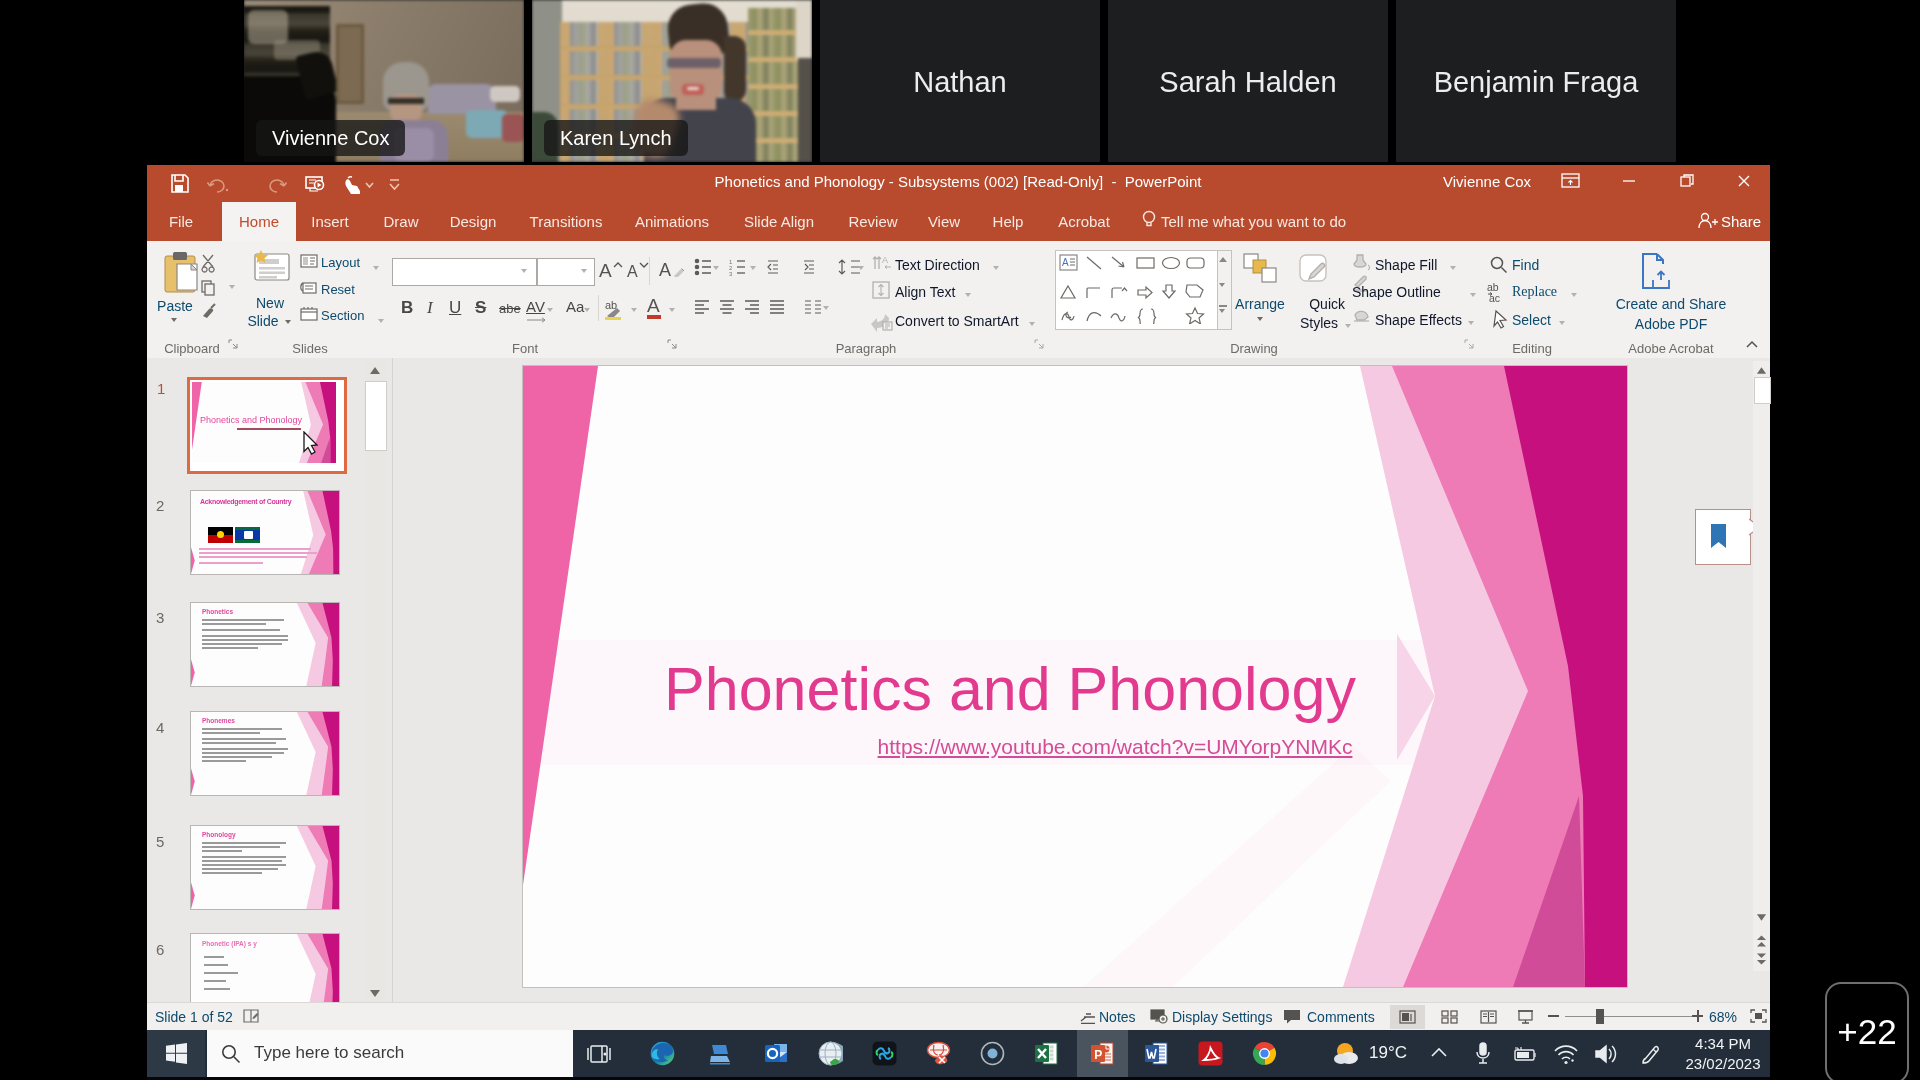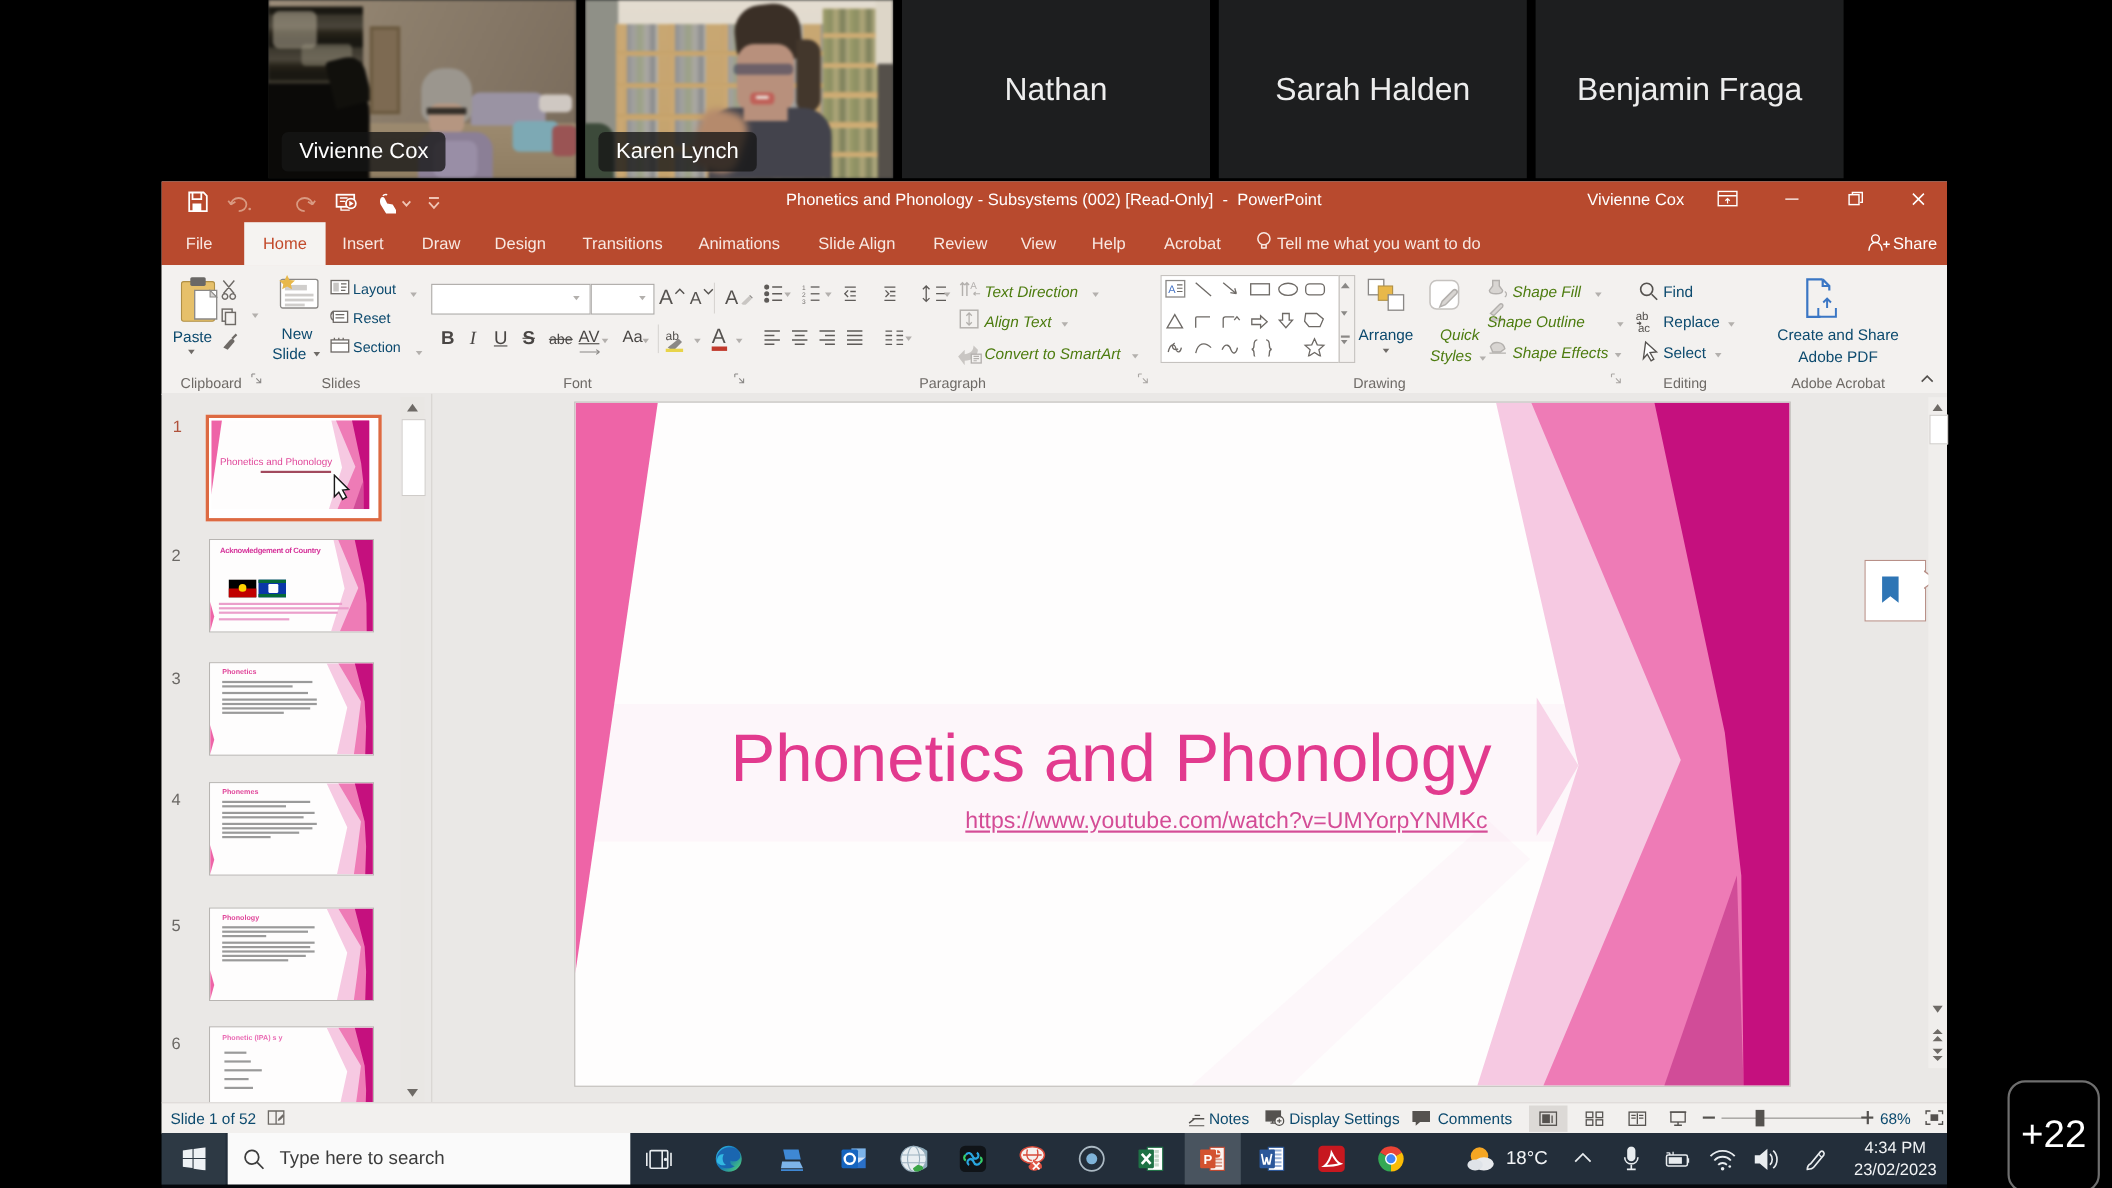--- a/index.html
+++ b/index.html
@@ -4,21 +4,21 @@
 html,body{margin:0;padding:0;background:#000;}
 body{width:1920px;height:1080px;position:relative;overflow:hidden;font-family:"Liberation Sans",sans-serif;}
 .a{position:absolute;}
 .nw{white-space:nowrap;}
 .tile{position:absolute;top:0;height:162px;width:280px;background:#1d1e1f;}
 .tname{position:absolute;width:100%;text-align:center;top:66px;color:#ededed;font-size:29px;}
 .tag{position:absolute;left:12px;bottom:6px;background:rgba(22,22,22,0.78);color:#fff;font-size:20px;line-height:36px;padding:0 16px;border-radius:6px;}
 .tabtx{position:absolute;top:0;height:38px;line-height:38px;color:#f8e8e2;font-size:15px;}
 .gl{position:absolute;top:176px;font-size:13px;color:#6e6a66;width:120px;text-align:center;}
 .rt{position:absolute;font-size:13px;color:#0c4a6e;white-space:nowrap;}
-.rtg{position:absolute;font-size:13px;color:#4d7c0f;white-space:nowrap;font-style:italic;}
+.rtg{position:absolute;font-size:13px;color:#0f172a;white-space:nowrap;}
 .dd{position:absolute;width:0;height:0;border-left:3.5px solid transparent;border-right:3.5px solid transparent;border-top:4px solid #6e6a66;}
 .ddg{position:absolute;width:0;height:0;border-left:3.5px solid transparent;border-right:3.5px solid transparent;border-top:4px solid #b3b0ad;}
 .sep{position:absolute;top:248px;height:100px;width:1px;background:#d8d5d2;}
 .num{position:absolute;font-size:15px;color:#6b6865;}
 </style></head>
 <body>
 
 <div class="tile" style="left:244px;overflow:hidden;">
   <div class="a" style="left:0;top:0;width:280px;height:162px;filter:blur(1.6px);">
     <div class="a" style="left:0;top:0;width:280px;height:162px;background:linear-gradient(115deg,#9c8d7a 0%,#8d7f6c 35%,#857766 60%,#786a5a 100%);"></div>
@@ -421,21 +421,21 @@
  <svg class="a" style="left:1342px;top:90px;" width="20" height="20" viewBox="0 0 20 20" fill="none" stroke="#55524f" stroke-width="1.5">
       <circle cx="8" cy="8" r="5.5"></circle>
       <path d="M12.5 12.5 l5 5"></path>
     </svg>
  <div class="rt" style="left:1365px;top:92px;font-size:14px;">Find</div>
  <svg class="a" style="left:1340px;top:116px;" width="24" height="24" viewBox="0 0 24 24">
       <text x="0" y="10" font-size="10.5" fill="#55524f" font-family="Liberation Sans">ab</text>
       <text x="2" y="21" font-size="10.5" fill="#55524f" font-family="Liberation Sans">ac</text>
       <path d="M1 13 h4 M5 13 l-2 -1.6 M5 13 l-2 1.6" stroke="#55524f" fill="none" stroke-width="1"></path>
     </svg>
- <div class="rt" style="left:1365px;top:119px;font-size:14px;">Replace</div>
+ <div class="rt" style="left:1365px;top:119px;font-size:14px;font-family:Liberation Serif, serif;">Replace</div>
     <div class="ddg" style="left:1424px;top:128px;"></div>
  <svg class="a" style="left:1344px;top:144px;" width="20" height="20" viewBox="0 0 20 20" fill="none" stroke="#55524f" stroke-width="1.2">
       <path d="M5 2 l10 9 -6 0.5 3.5 6 -2.5 1.5 -3.5 -6 -3.5 4z" fill="#fff"></path>
     </svg>
  <div class="rt" style="left:1365px;top:147px;font-size:14px;">Select</div>
     <div class="ddg" style="left:1412px;top:156px;"></div>
  <div class="gl" style="left:1325px;">Editing</div>
 
  <svg class="a" style="left:1490px;top:85px;" width="42" height="46" viewBox="0 0 42 46" fill="none" stroke="#3a76c4" stroke-width="2">
    <path d="M20 4 h-14 v34 h12 M20 4 l6 6 v4 M20 4 v6 h6"></path>
@@ -773,21 +773,21 @@
    <path d="M12.5 24 A11.5 11.5 0 0 1 2.54 6.75 L12.5 12.5 Z" fill="#34a853"></path>
    <circle cx="12.5" cy="12.5" r="5.4" fill="#fff"></circle>
    <circle cx="12.5" cy="12.5" r="4.1" fill="#4285f4"></circle>
  </svg>
 
  <svg class="a" style="left:1185px;top:9px;" width="30" height="30" viewBox="0 0 30 30">
    <circle cx="13" cy="12" r="8" fill="#f5a623"></circle>
    <ellipse cx="17" cy="19" rx="9" ry="6" fill="#e8eaed"></ellipse>
       <ellipse cx="9" cy="20" rx="7" ry="5" fill="#dfe3e8"></ellipse>
  </svg>
- <div class="a nw" style="left:1222px;top:0;font-size:17px;color:#f2f4f6;line-height:46px;">18°C</div>
+ <div class="a nw" style="left:1222px;top:0;font-size:17px;color:#f2f4f6;line-height:46px;">19°C</div>
  <svg class="a" style="left:1283px;top:17px;" width="18" height="12" viewBox="0 0 18 12" fill="none" stroke="#e8ecef" stroke-width="1.6">
       <path d="M2 9 L9 2 16 9"></path>
     </svg>
  <svg class="a" style="left:1327px;top:12px;" width="18" height="24" viewBox="0 0 18 24" fill="none" stroke="#e8ecef" stroke-width="1.5">
       <rect x="6" y="1" width="6" height="12" rx="3" fill="#e8ecef"></rect>
       <path d="M3 10 c0 8 12 8 12 0 M9 17 v4 M5 21 h8"></path>
     </svg>
  <svg class="a" style="left:1364px;top:15px;" width="26" height="18" viewBox="0 0 26 18" fill="none" stroke="#e8ecef" stroke-width="1.4">
       <rect x="4" y="5" width="19" height="10" rx="1.5"></rect>
       <path d="M24 8 v4 M7 5 v-2 M7 3 h-3 M10 5 v-3" stroke-width="1.2"></path>

